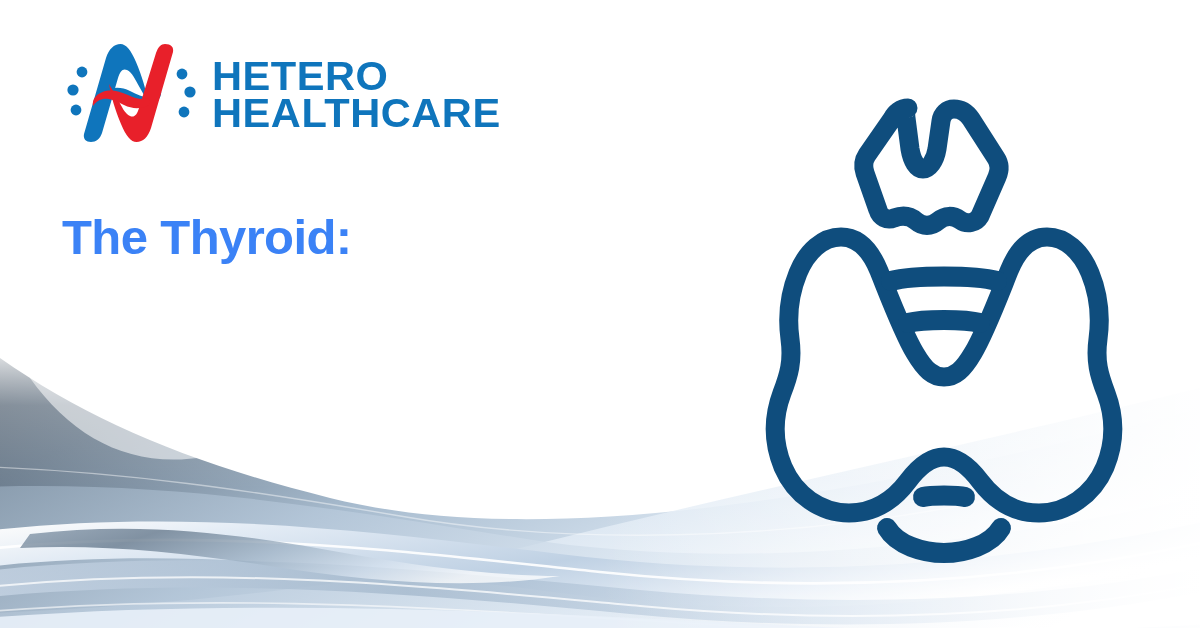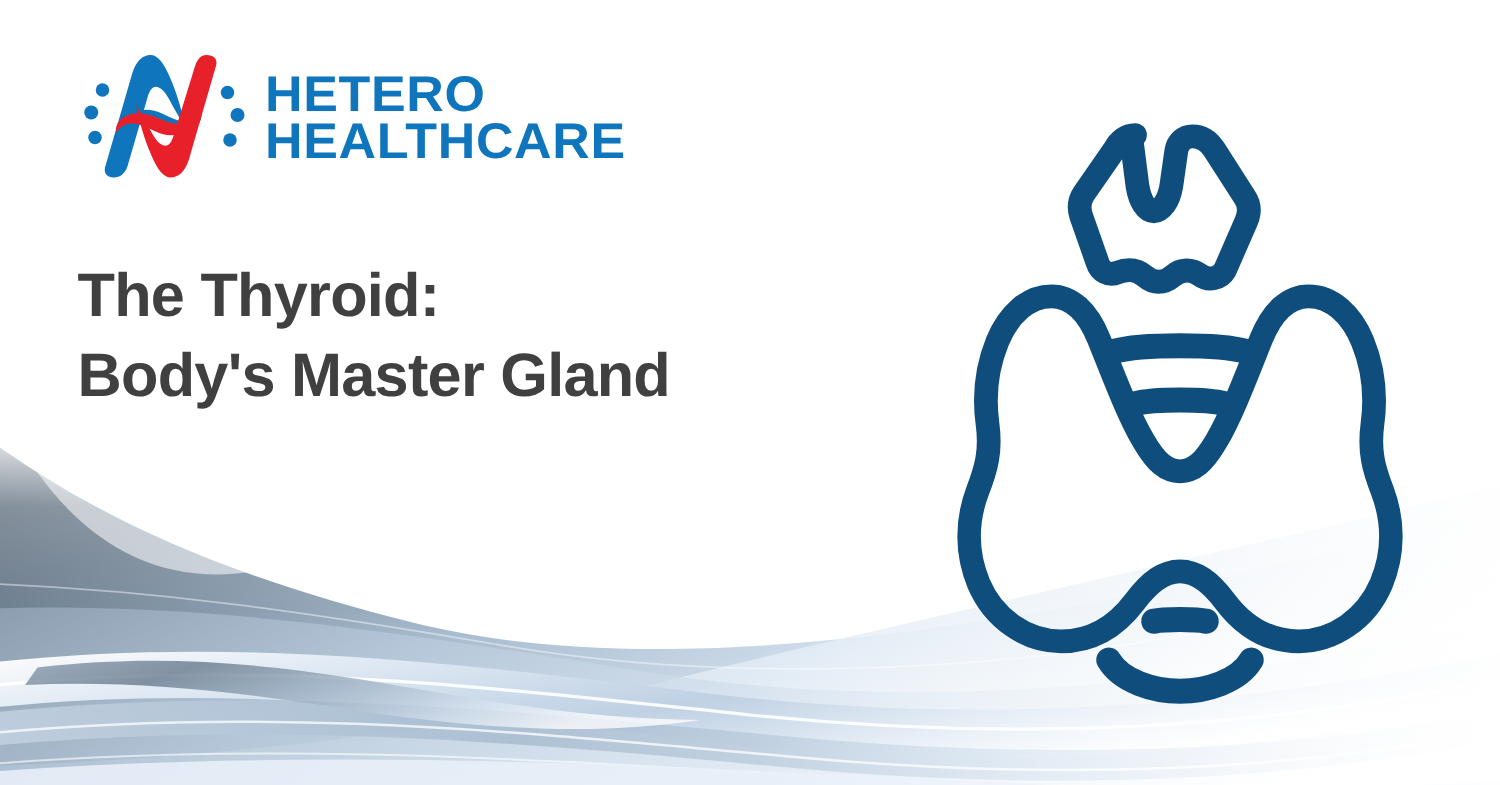--- a/index.html
+++ b/index.html
@@ -55,21 +55,21 @@
 
   
   #headline {
     position:absolute;
     left:62px; top:205px;
     width:640px;
     font-size:49px;
     font-weight:bold;
     line-height:64px;
     letter-spacing:-0.6px;
-    color:#404040;
+    color:#3b82f6;
   }
   .headline-line { display:block; white-space:nowrap; }
 
   
   #thyroid-icon {
     position:absolute;
     left:745px; top:85px;
     width:400px; height:480px;
   }
   #thyroid-icon svg { display:block; width:100%; height:100%; }
@@ -191,21 +191,20 @@
     </svg>
 
     <div id="logo-wordmark">
       <span class="wordmark-line">HETERO</span>
       <span class="wordmark-line">HEALTHCARE</span>
     </div>
   </div>
 
   <h1 id="headline">
     <span class="headline-line">The Thyroid:</span>
-    <span class="headline-line">Body's Master Gland</span>
   </h1>
 
   <div id="thyroid-icon">
     <svg viewBox="0 0 400 480" xmlns="http://www.w3.org/2000/svg">
       <g fill="none" stroke="#0f4d7d" stroke-width="19" stroke-linecap="round" stroke-linejoin="round">
 
         <path d="M163,23
                  C156,23 150,28 147,34
                  L122,70
                  C118,76 118,82 120,88

